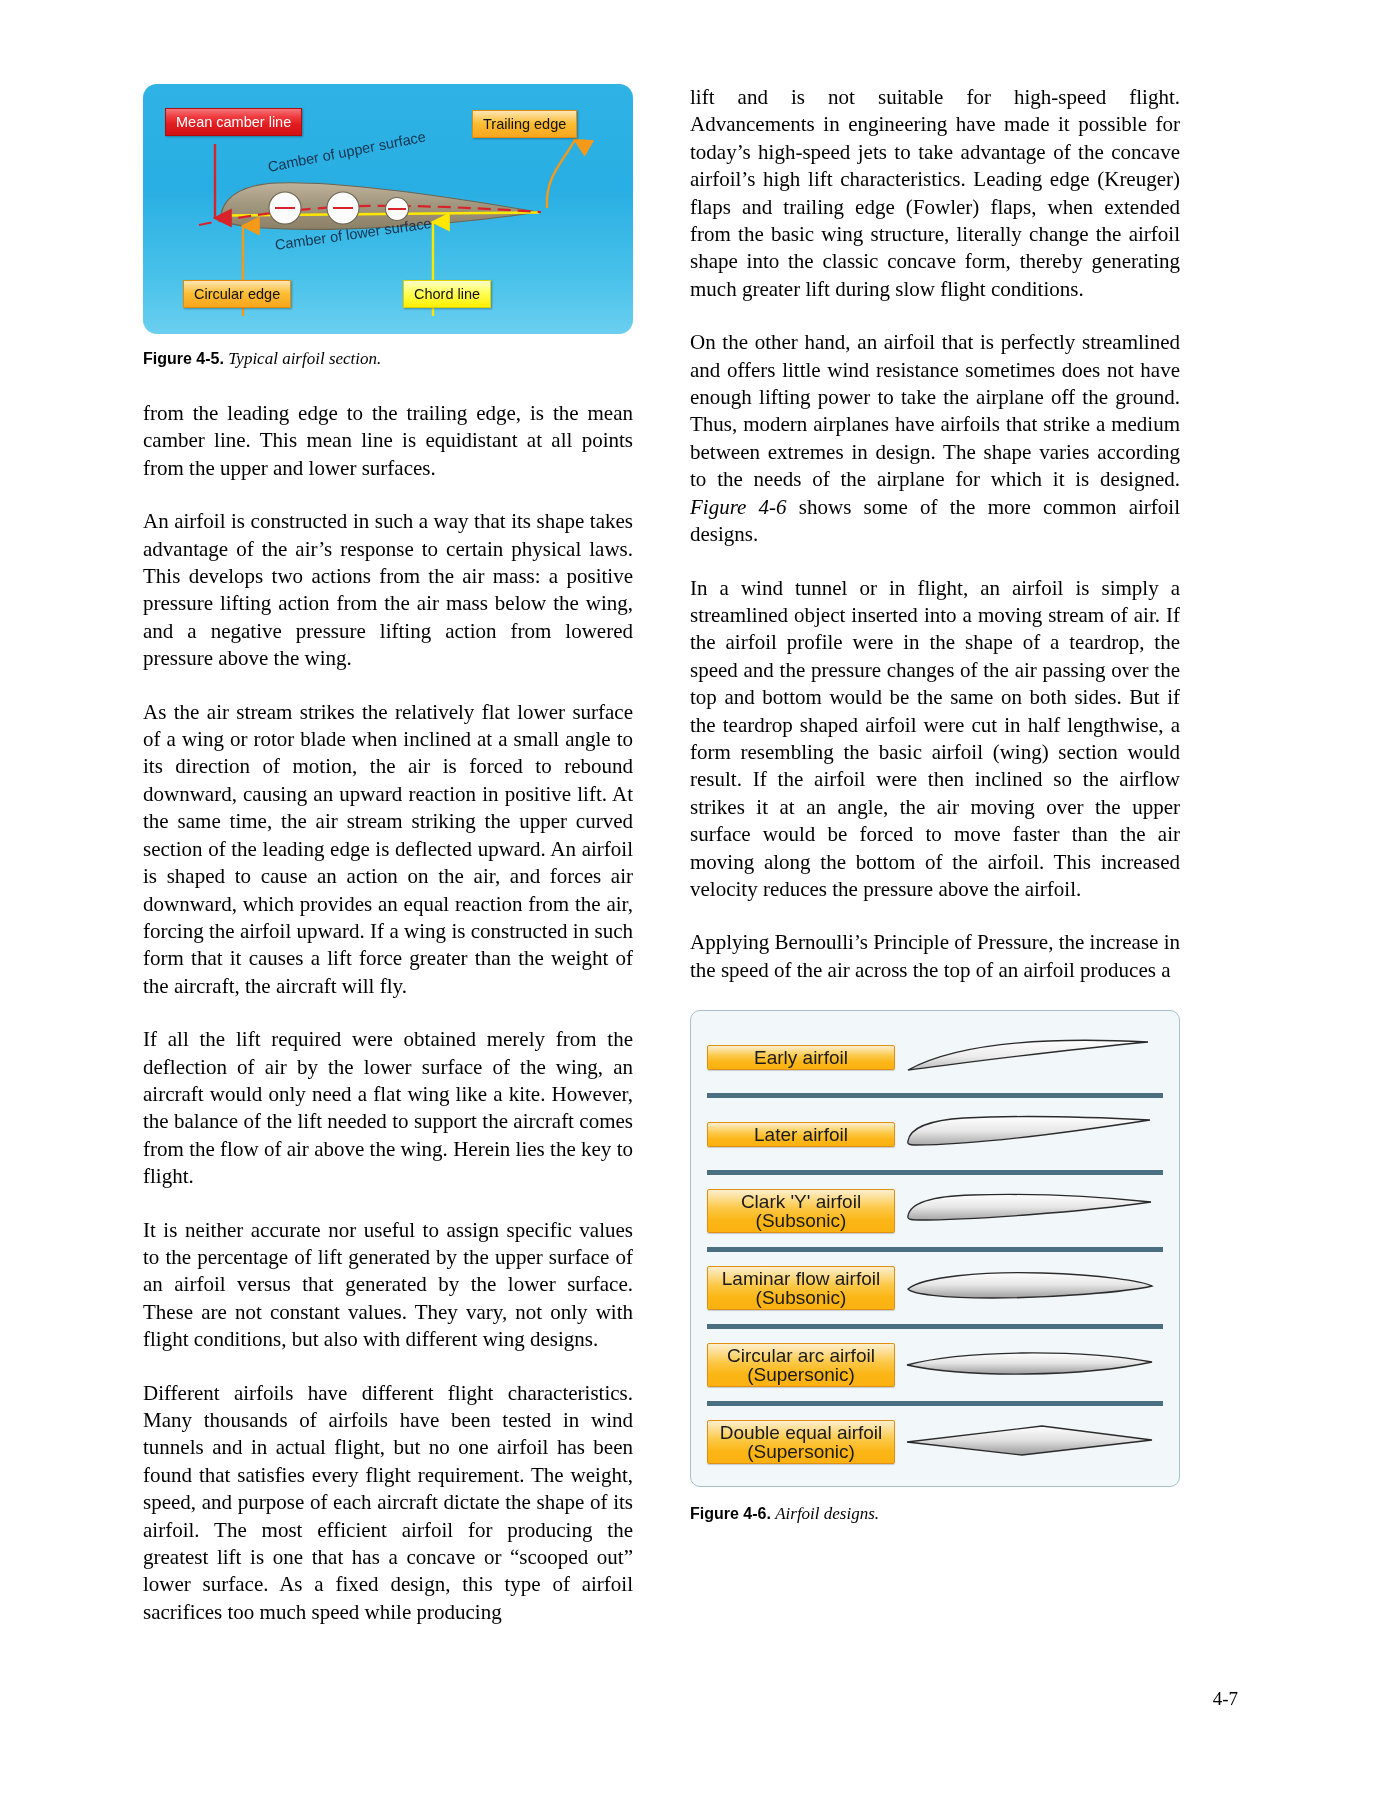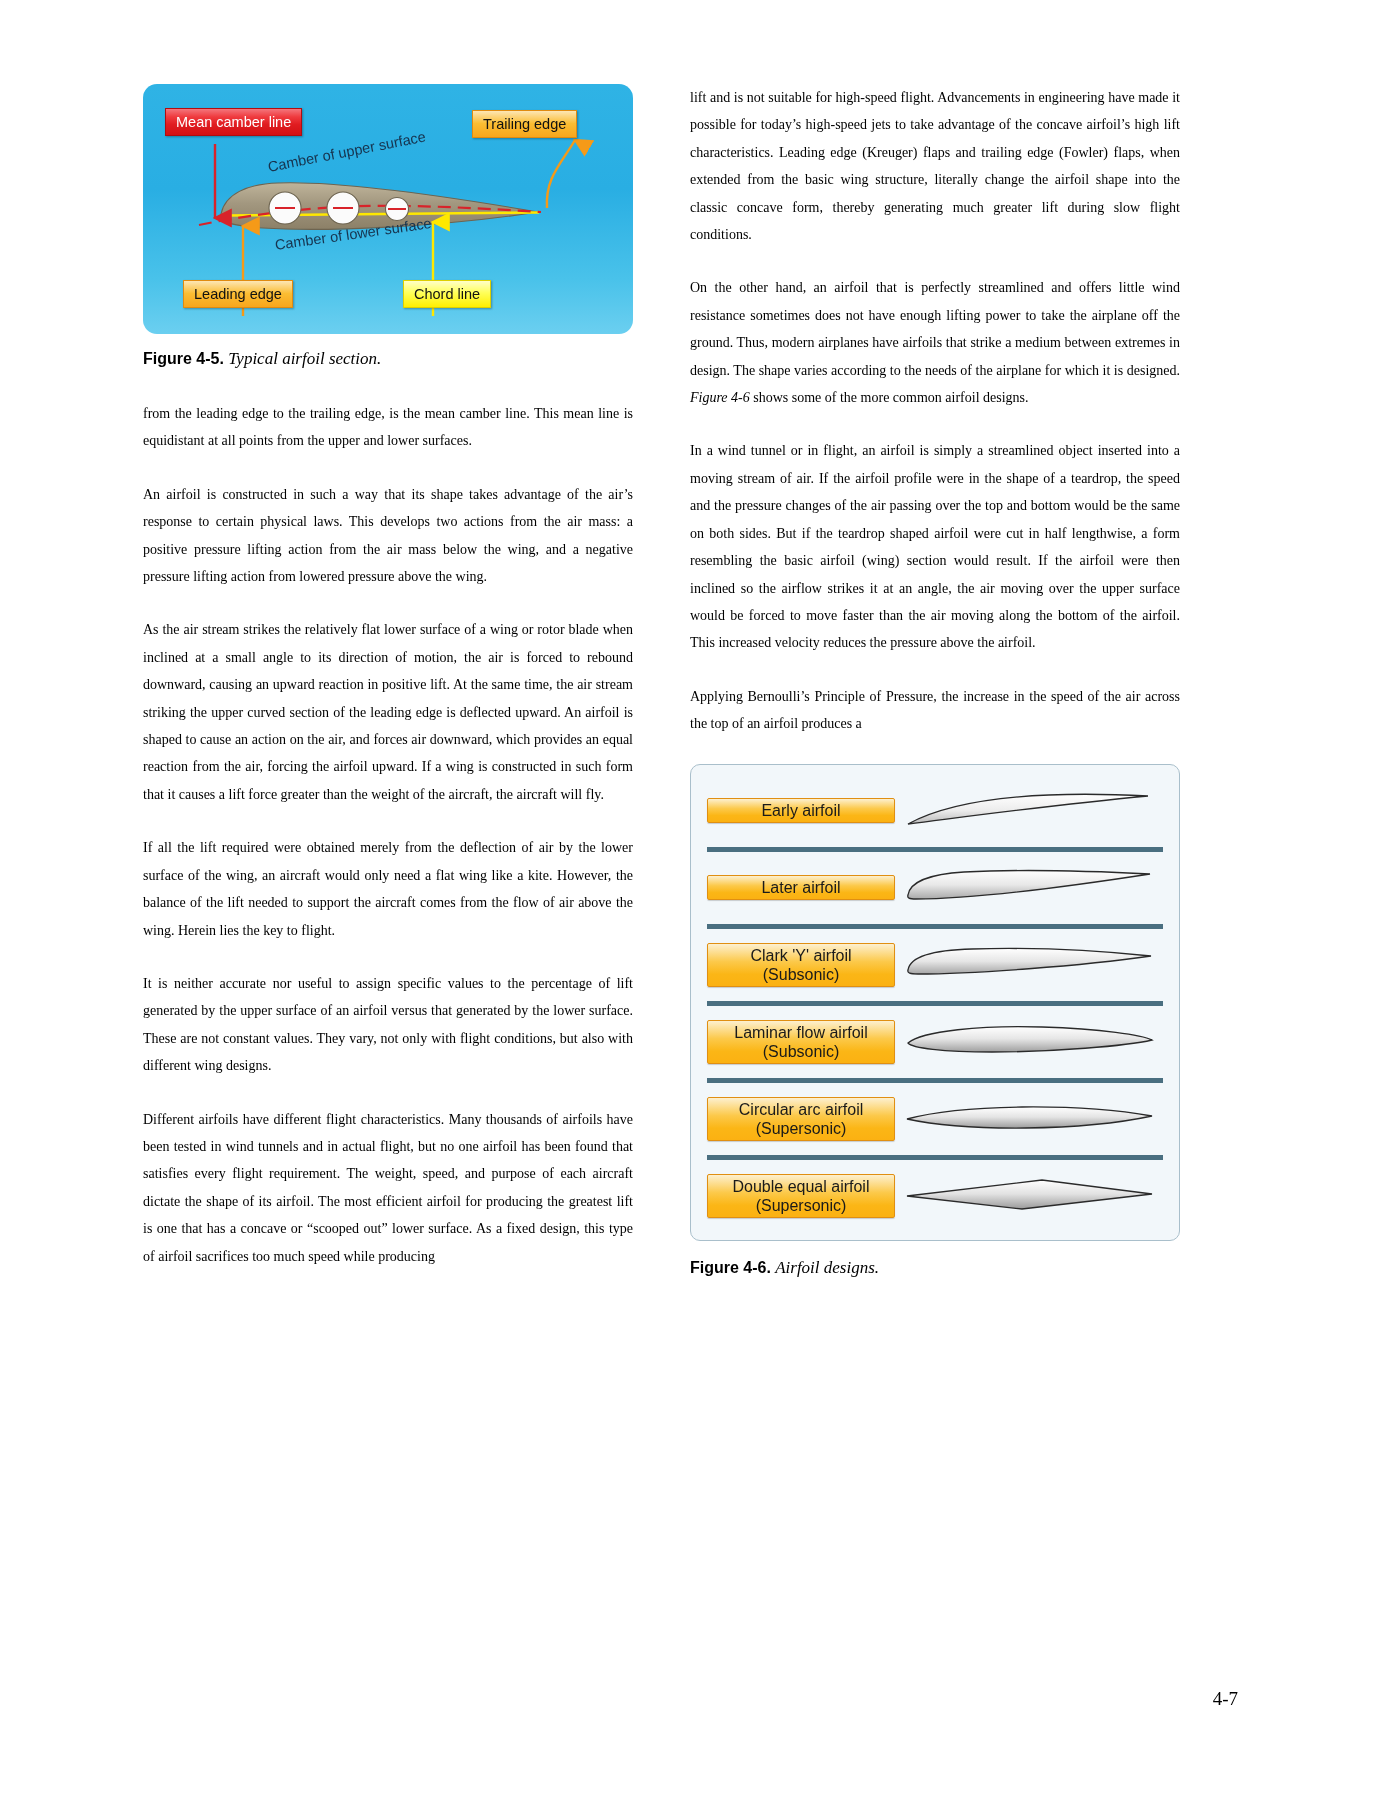--- a/index.html
+++ b/index.html
@@ -21,21 +21,21 @@
     top: 84px;
     width: 1000px;
     display: flex;
     gap: 57px;
   }
   .col {
     width: 490px;
   }
   p.body {
     font-family: "Liberation Serif", serif;
-    font-size: 14px;
+    font-size: 21px;
     line-height: 27.4px;
     text-align: justify;
     margin: 0 0 26px 0;
     color: #000000;
     hyphens: none;
   }
   p.body.tight { margin-bottom: 0; }
 
   .caption {
     font-size: 17px;
@@ -117,21 +117,21 @@
   .af-row {
     display: flex;
     align-items: center;
     padding: 0 16px;
     height: 64px;
   }
   .af-label {
     width: 178px;
     flex: 0 0 178px;
     font-family: "Liberation Sans", sans-serif;
-    font-size: 16px;
+    font-size: 19px;
     text-align: center;
     color: #1a1a1a;
     border: 1px solid #e08f12;
     border-radius: 2px;
     background: linear-gradient(180deg,#fdf0cf 0%,#fcc94a 42%,#fbb616 72%,#fbb112 100%);
     padding: 2px 4px;
     line-height: 19px;
     box-shadow: 0 1px 1px rgba(0,0,0,.18);
   }
   .af-shape {
@@ -199,21 +199,21 @@
 
           <line x1="290" y1="232" x2="290" y2="138" stroke="#FFE800" stroke-width="2.4" marker-end="url(#arrYeUp)"></line>
 
           <path d="M 432,56 C 434,86 418,100 404,124" fill="none" stroke="#F59A18" stroke-width="2.4" marker-end="url(#arrOrUp)" transform="rotate(180 418 90)"></path>
         </svg>
 
         <div class="tag red" style="left:22px; top:24px;">Mean camber line</div>
 
         <div class="tag orange" style="left:329px; top:26px;">Trailing edge</div>
 
-        <div class="tag orange" style="left:40px; top:196px;">Leading edge</div>
+        <div class="tag orange" style="left:40px; top:196px;">Circular edge</div>
 
         <div class="tag yellow" style="left:260px; top:196px;">Chord line</div>
 
         <div class="rot-label" style="left:125px; top:75px; transform:rotate(-11deg); transform-origin:left center;">Camber of upper surface</div>
 
         <div class="rot-label" style="left:132px; top:153px; transform:rotate(-8deg); transform-origin:left center;">Camber of lower surface</div>
       </div>
 
       <div class="caption">
         <b>Figure 4-5.</b>

